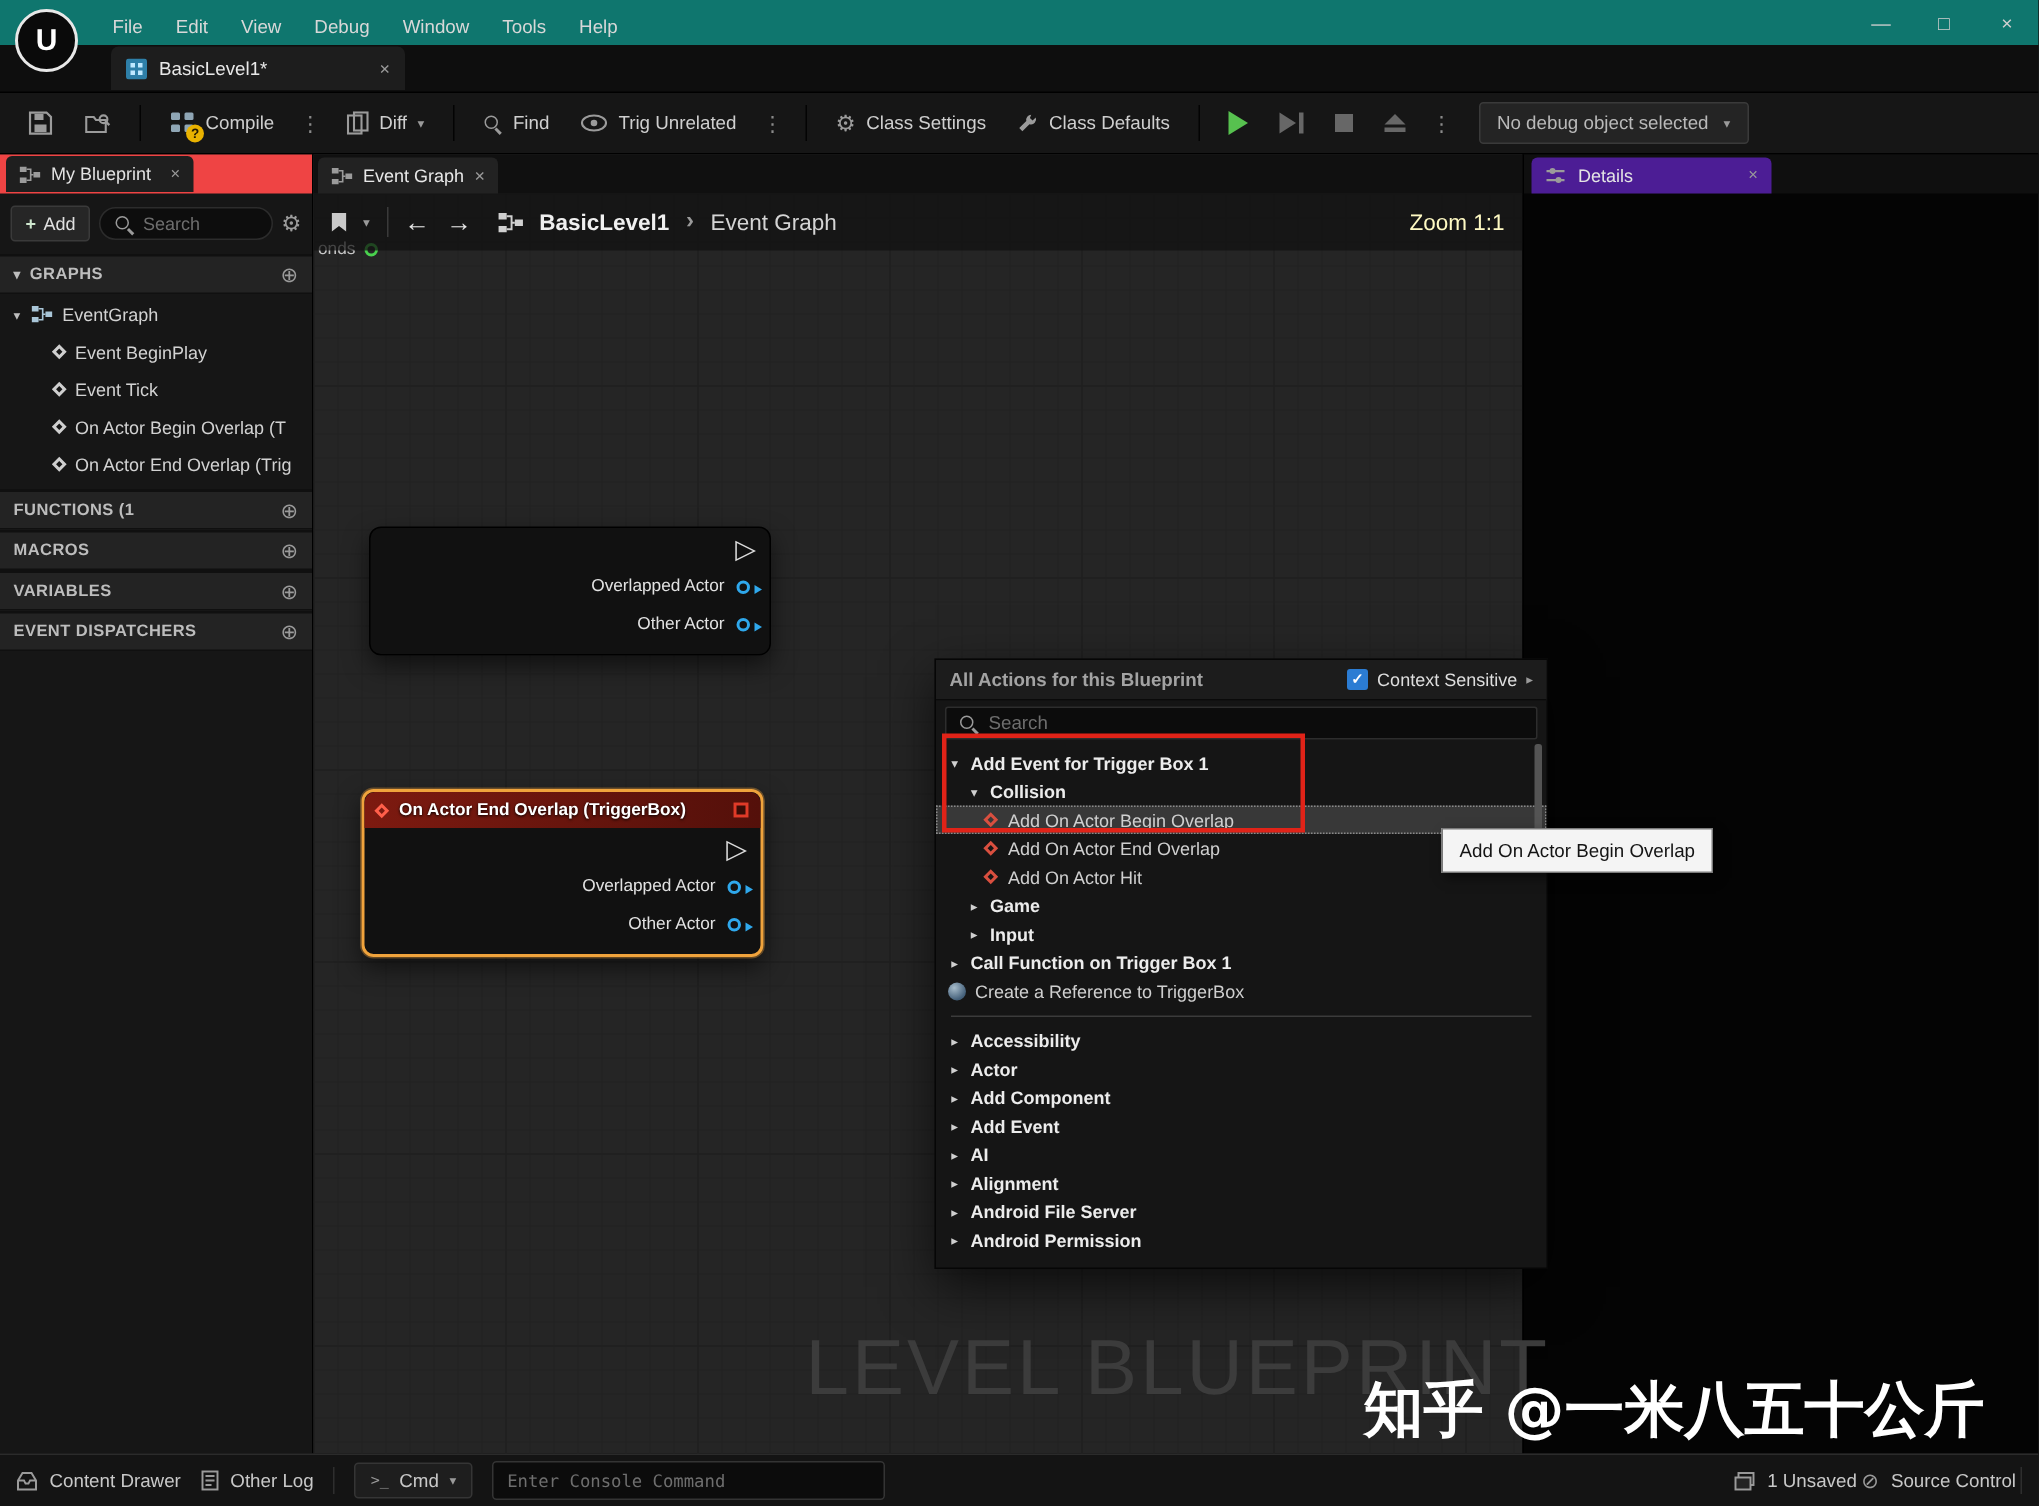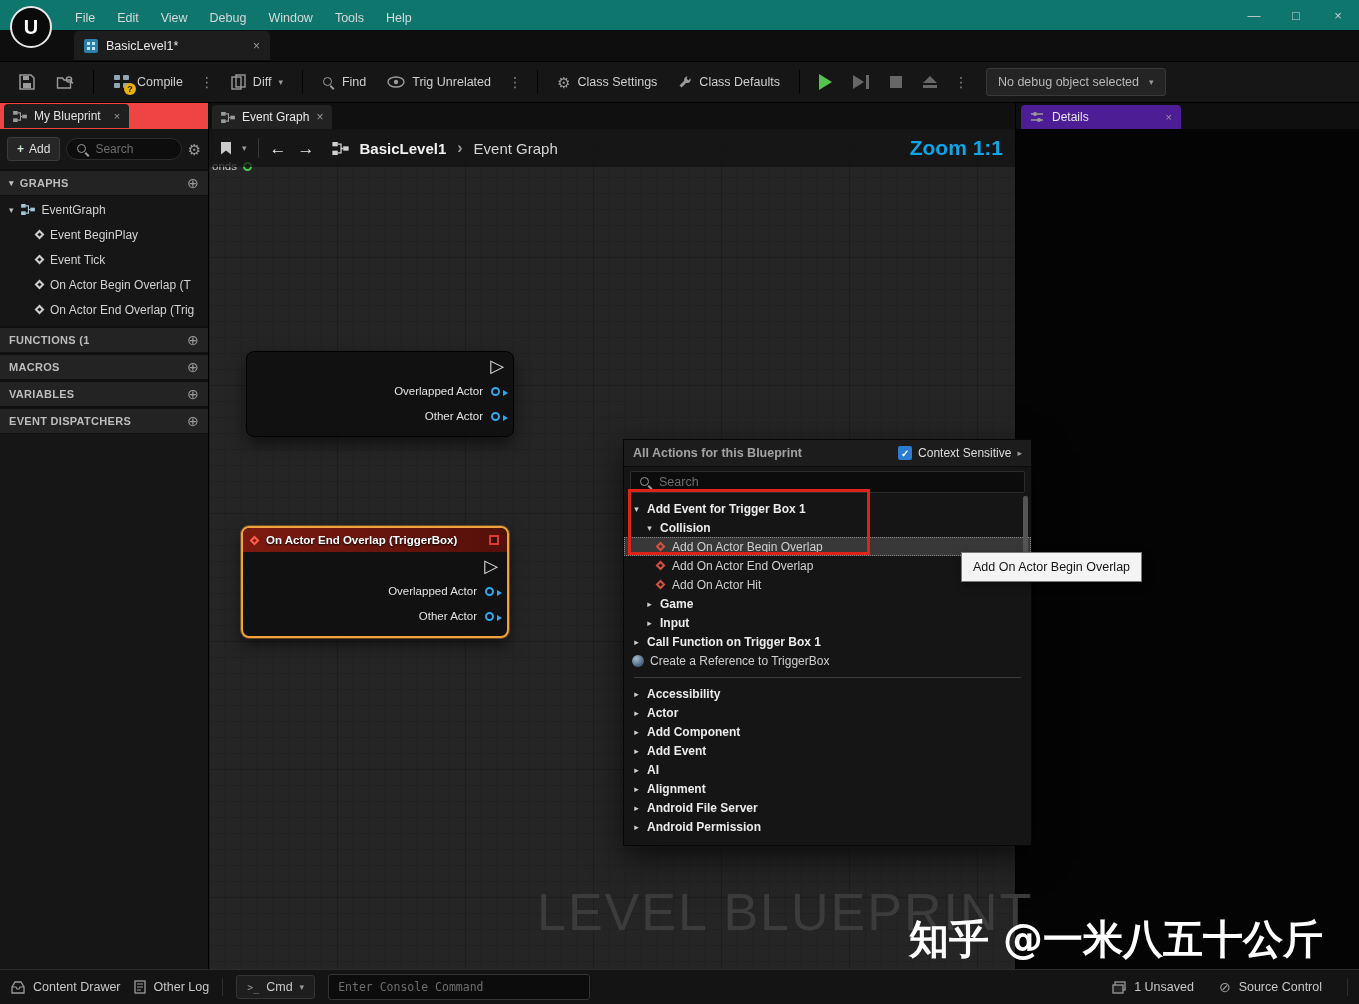--- a/index.html
+++ b/index.html
@@ -63,21 +63,21 @@
   .graph-tabrow{height:26px;background:#101010;display:flex;align-items:flex-end;padding-left:3px;position:relative;z-index:4}
   .graph-tab{height:24px;background:#222;border-radius:4px 4px 0 0;display:flex;align-items:center;gap:7px;padding:0 9px;font-size:12px;color:#e8e8e8}
   .grid{position:absolute;left:0;top:26px;right:0;bottom:0;background-color:#252525;background-image:linear-gradient(to right,#1d1d1d 1px,transparent 1px),linear-gradient(to bottom,#1d1d1d 1px,transparent 1px),linear-gradient(to right,#212121 1px,transparent 1px),linear-gradient(to bottom,#212121 1px,transparent 1px);background-size:128px 128px,128px 128px,16px 16px,16px 16px}
   .graph-toolbar{position:absolute;left:0;top:26px;right:0;height:38px;background:rgba(16,16,16,.72);display:flex;align-items:center;padding:0 12px;gap:11px;z-index:3}
   .bkm{width:10px;height:13px;background:#c9c9c9;clip-path:polygon(0 0,100% 0,100% 100%,50% 70%,0 100%)}
   .gt-sep{width:1px;height:20px;background:#3a3a3a}
   .nav-arrow{font-size:17px;color:#e6e6e6;font-weight:bold;line-height:1}
   .crumb-root{font-size:15px;font-weight:bold;color:#f0f0f0}
   .crumb-sep{font-size:16px;color:#9a9a9a;font-weight:bold}
   .crumb-page{font-size:15px;color:#d4d4d4}
-  .zoom{margin-left:auto;font-size:21px;font-weight:bold;color:#0ea5e9}
+  .zoom{margin-left:auto;font-size:15px;font-weight:normal;color:#fef9c3}
   .frag{position:absolute;left:3px;top:57px;z-index:2;display:flex;align-items:center;gap:6px;font-size:11.5px;color:#c9c9c9}
   .pin-green{width:9px;height:9px;border:2px solid #49d14e;border-radius:50%}
   .level-wm{position:absolute;left:328px;top:778px;font-size:52px;font-weight:normal;color:#3c3c3c;letter-spacing:2px;z-index:1;white-space:nowrap}
 
   
   .node{position:absolute;width:268px;border-radius:8px;background:rgba(16,16,16,.9);border:1px solid #000;box-shadow:0 7px 16px rgba(0,0,0,.55);z-index:2}
   .node.selected{border:2px solid #f0a33c;box-shadow:0 0 0 1px rgba(240,163,60,.35),0 7px 16px rgba(0,0,0,.55)}
   .node-hdr{height:24px;border-radius:7px 7px 0 0;background:linear-gradient(90deg,#7d1a10,#54100a);display:flex;align-items:center;gap:8px;padding:0 8px;font-size:11.5px;font-weight:bold;color:#fff;text-shadow:0 1px 2px #000;white-space:nowrap}
   .dia-red{width:7px;height:7px;border:2px solid #ff5f4a;transform:rotate(45deg);flex:none}
   .redbox{margin-left:auto;width:10px;height:10px;border:2px solid #e03a28;background:#3a0c06;flex:none}
@@ -116,21 +116,21 @@
   .rp-tab{height:24px;min-width:160px;background:#4c1d95;border-radius:4px 4px 0 0;display:flex;align-items:center;gap:8px;padding:0 9px;font-size:12px;color:#e4e4e4}
   .rp-tab .x{margin-left:auto;color:#9a9a9a;font-size:11px}
 
   
   .status-bar{position:absolute;left:0;right:0;bottom:0;height:35px;background:#141414;border-top:1px solid #2b2b2b;display:flex;align-items:center;padding:0 11px;gap:13px;font-size:12.5px;color:#c8c8c8}
   .sb-btn{display:flex;align-items:center;gap:8px;white-space:nowrap}
   .sb-sep{width:1px;height:18px;background:#2e2e2e}
   .cmd-btn{display:flex;align-items:center;gap:7px;background:#1e1e1e;border:1px solid #353535;border-radius:3px;padding:4px 10px}
   .prompt{font-family:"DejaVu Sans Mono",monospace;font-size:10px;color:#9a9a9a}
   .console-input{width:262px;background:#0c0c0c;border:1px solid #343434;border-radius:3px;padding:5px 9px;font-family:"DejaVu Sans Mono",monospace;font-size:11.5px;color:#ddd;outline:none}
-  .sb-right{margin-left:auto;display:flex;align-items:center;gap:25px}
+  .sb-right{margin-left:auto;display:flex;align-items:center;gap:3px}
 
   .zhihu{position:absolute;right:36px;top:912px;font-size:40px;font-weight:bold;color:#fff;z-index:50;white-space:nowrap;font-family:"DejaVu Sans",sans-serif}
 
   .mag{position:relative;width:13px;height:13px;flex:none}
   .mag::before{content:"";position:absolute;left:1px;top:1px;width:7px;height:7px;border:1.6px solid #9a9a9a;border-radius:50%}
   .mag::after{content:"";position:absolute;left:9.5px;top:9.5px;width:4.5px;height:1.8px;background:#9a9a9a;transform:rotate(45deg);transform-origin:0 0}
 </style>
 </head>
 <body>
 

